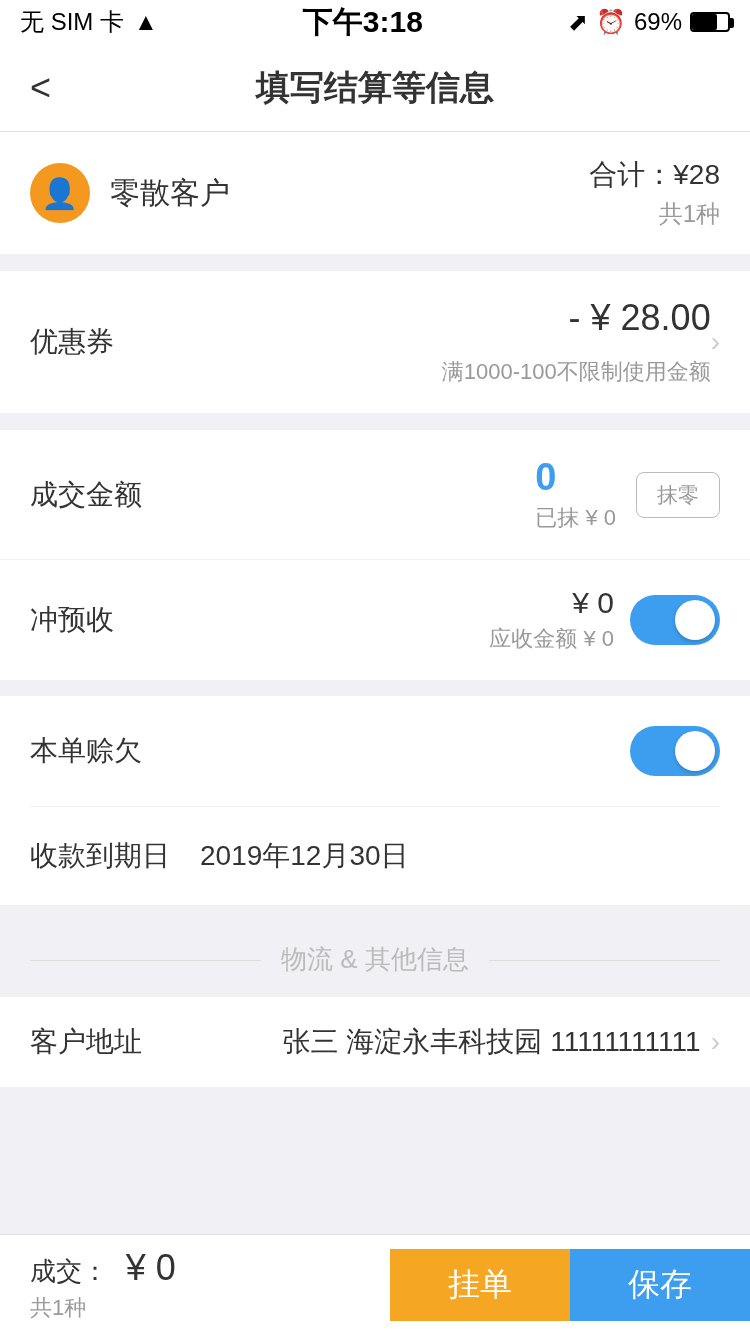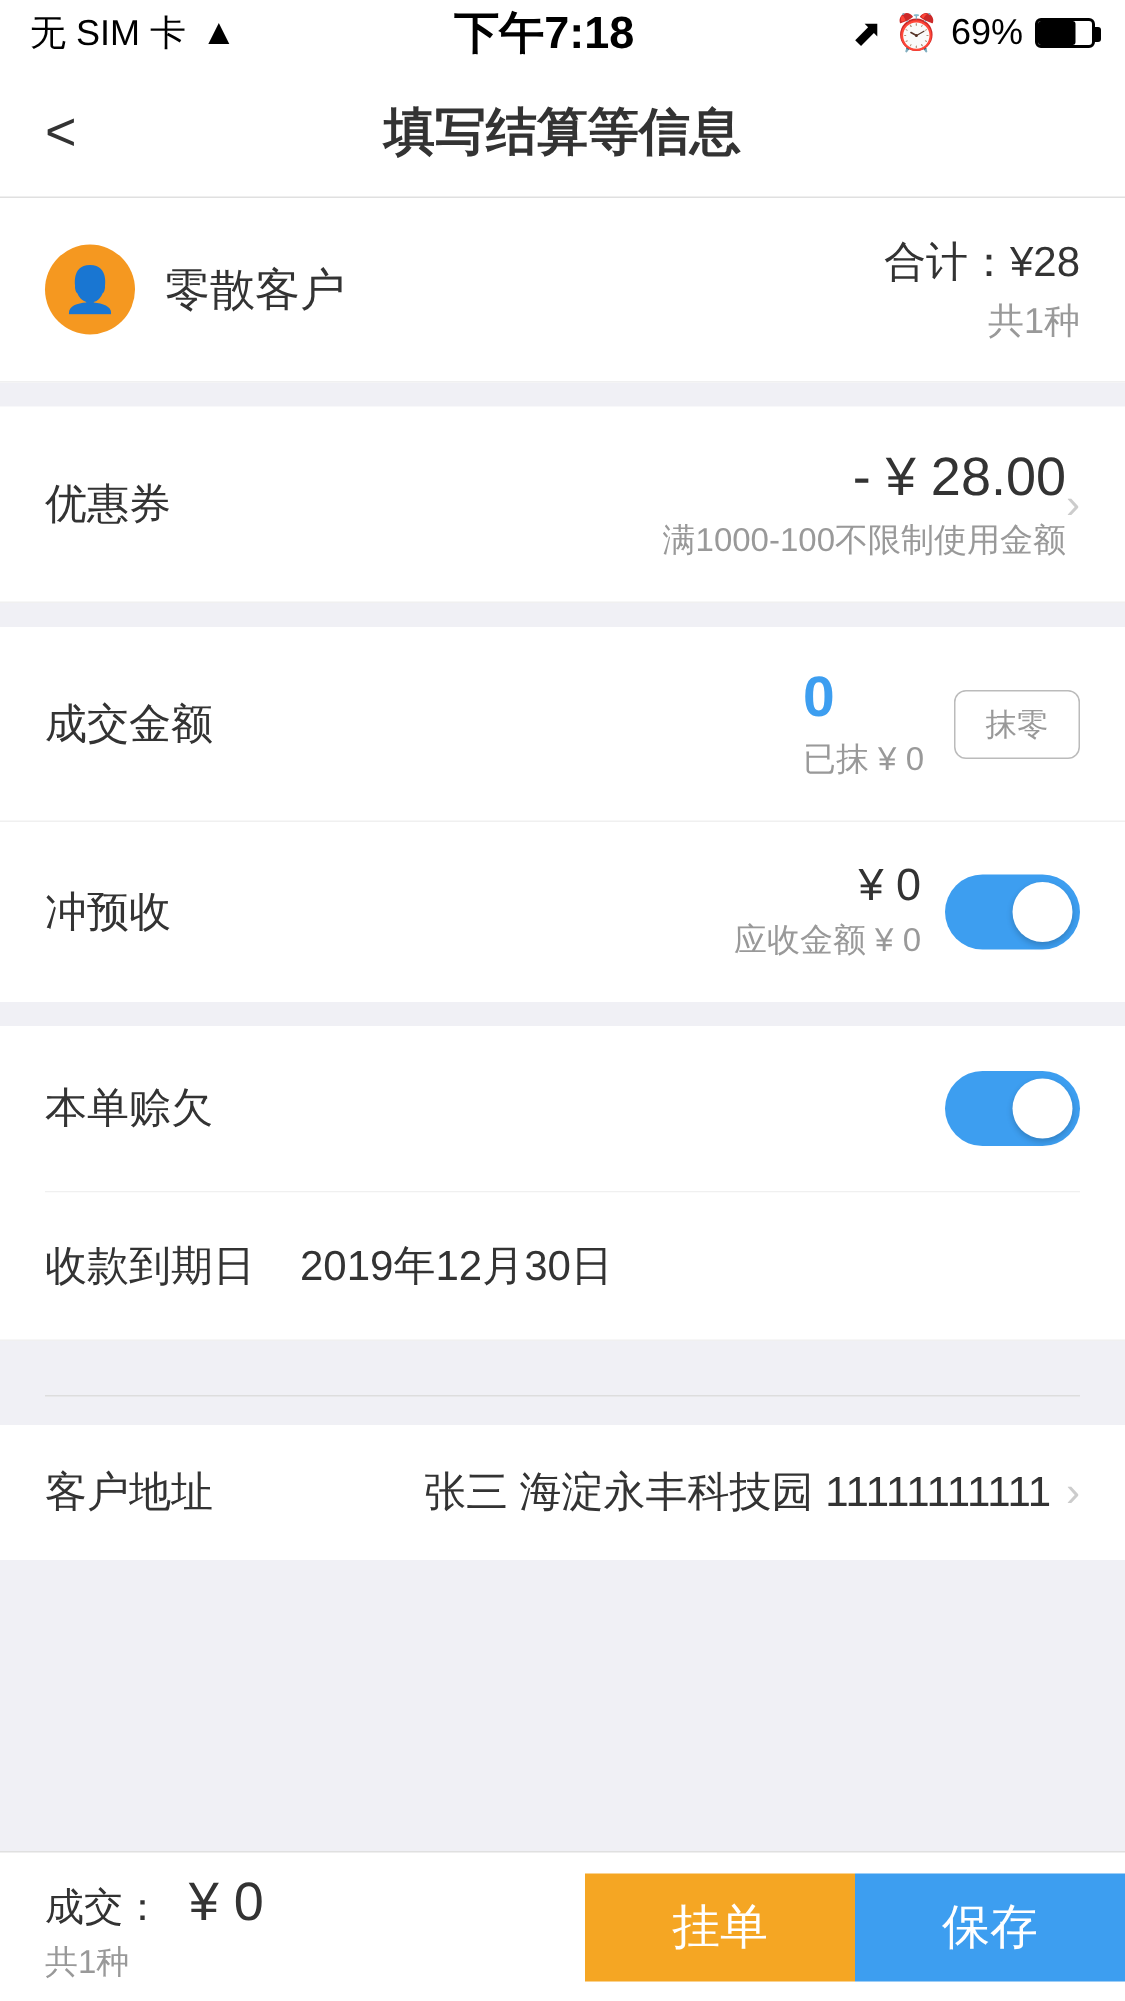--- a/index.html
+++ b/index.html
@@ -120,21 +120,21 @@
       padding: 26px 30px;
       display: flex;
       align-items: center;
       justify-content: space-between;
       border-bottom: 1px solid #f0f0f0;
       min-height: 90px;
     }
     .row-label { font-size: 28px; color: #333; }
     .row-right { text-align: right; display: flex; align-items: center; }
     .coupon-amount { font-size: 36px; color: #333; font-weight: 500; }
-    .coupon-desc { font-size: 22px; color: #999; margin-top: 6px; }
+    .coupon-desc { font-size: 22px; color: #999; margin-top: 18px; }
     .chevron-icon { font-size: 28px; color: #ccc; }
 
     
     .deal-row {
       background: #fff;
       padding: 26px 30px;
       display: flex;
       align-items: center;
       justify-content: space-between;
       border-bottom: 1px solid #f0f0f0;
@@ -282,21 +282,21 @@
     .btn-save { background: #3d9ef0; }
   </style>
 </head>
 <body>
 
 <div class="status-bar">
   <div class="status-left">
     <span>无 SIM 卡</span>
     <span>▲</span>
   </div>
-  <div class="status-center">下午7:18</div>
+  <div class="status-center">下午3:18</div>
   <div class="status-right">
     <span>⬈</span>
     <span>⏰</span>
     <span>69%</span>
     <span class="battery-icon">
       <div class="battery-fill"></div>
     </span>
   </div>
 </div>
 
@@ -367,20 +367,23 @@
     </div>
     <div style="height:1px;background:#f0f0f0;margin:0 30px;"></div>
     <div class="duedate-row">
       <span class="duedate-label">收款到期日</span>
       <span class="duedate-value">2019年12月30日</span>
     </div>
   </div>
 
   <div class="logistics-header">
     <div class="logistics-line"></div>
+    <div class="logistics-text-wrap">
+      <span class="logistics-label">物流 &amp; 其他信息</span>
+    </div>
   </div>
 
   <div class="card-section">
     <div class="address-row">
       <span class="address-label">客户地址</span>
       <div class="address-right">
         <span class="address-value">张三 海淀永丰科技园 11111111111</span>
         <span class="chevron-icon">›</span>
       </div>
     </div>

